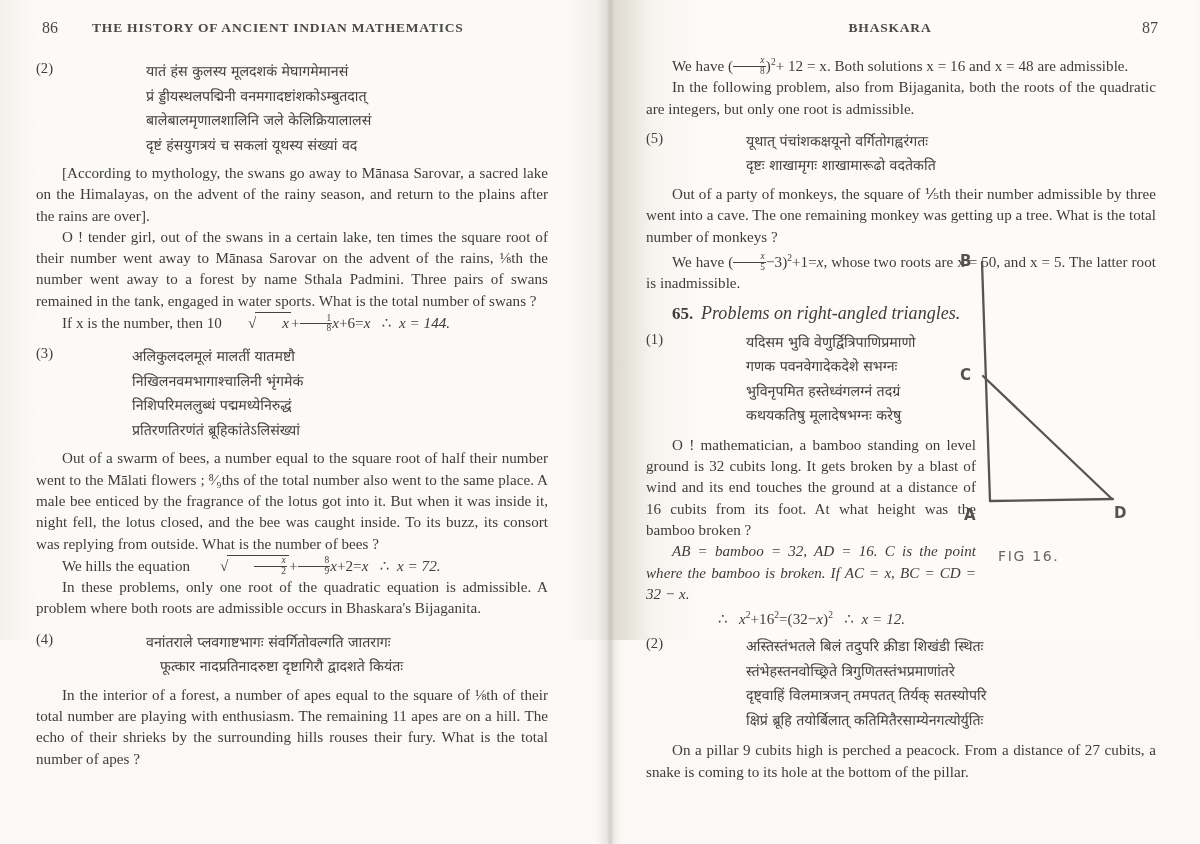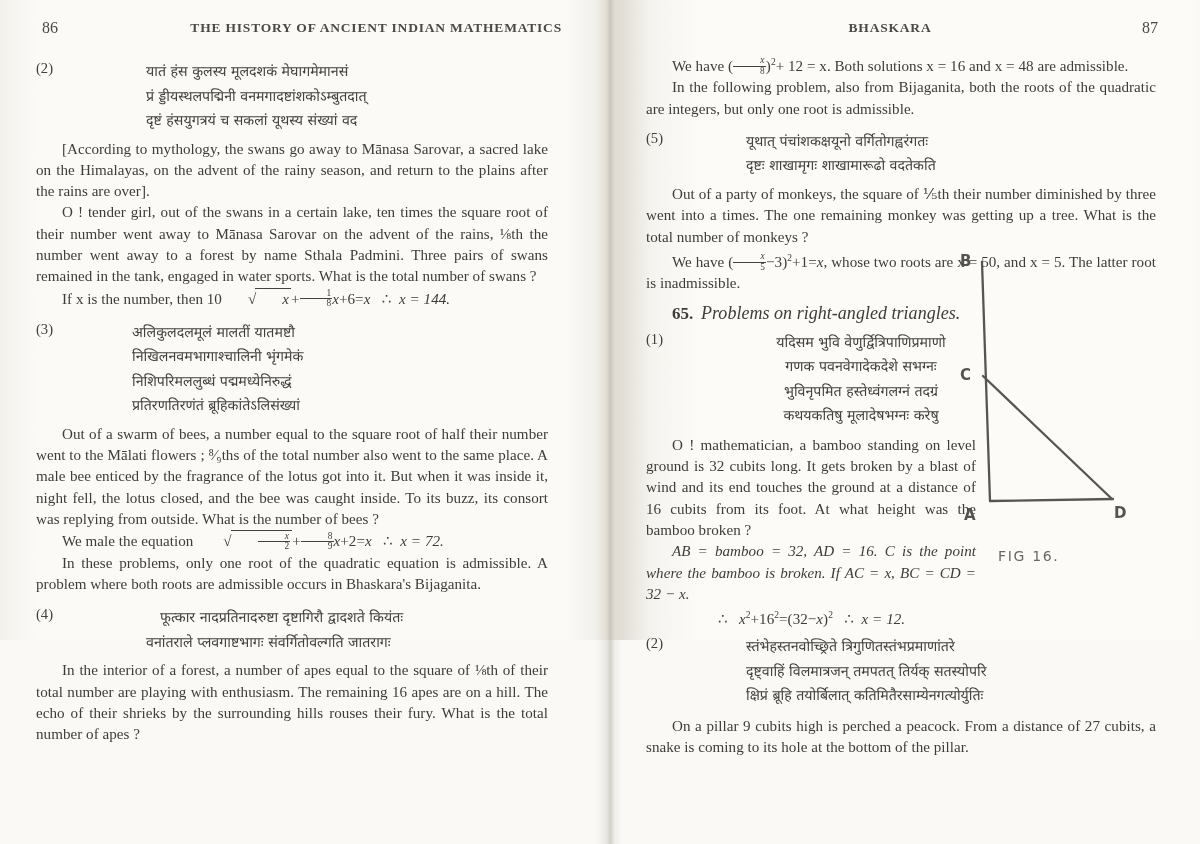--- a/index.html
+++ b/index.html
@@ -74,29 +74,30 @@
   .wrapfig{float:right;width:180px;height:290px;shape-outside:border-box;}
 </style>
 </head>
 <body>
 
 <div class="spread">
   <div class="grain"></div>
 
   <div class="page page-left">
     <div class="folio" style="left:42px;">86</div>
-    <div class="hdr" style="left:92px;width:470px;text-align:right;">THE HISTORY OF ANCIENT INDIAN MATHEMATICS</div>
+    <div class="hdr" style="left:92px;width:470px;text-align:left;">THE HISTORY OF ANCIENT INDIAN MATHEMATICS</div>
 
     <div class="col col-left">
 
       <div class="verse-block">
         <span class="vnum">(2)</span>
         <div class="vlines">
           <div class="verse">यातं हंस कुलस्य मूलदशकं मेघागमेमानसं</div>
           <div class="verse">प्रं ड्डीयस्थलपद्मिनी वनमगादष्टांशकोऽम्बुतदात्</div>
+          <div class="verse">बालेबालमृणालशालिनि जले केलिक्रियालालसं</div>
           <div class="verse">दृष्टं हंसयुगत्रयं च सकलां यूथस्य संख्यां वद</div>
         </div>
       </div>
 
       <p>[According to mythology, the swans go away to Mānasa Sarovar, a sacred lake on the Himalayas, on the advent of the rainy season, and return to the plains after the rains are over].</p>
       <p>O ! tender girl, out of the swans in a certain lake, ten times the square root of their number went away to Mānasa Sarovar on the advent of the rains, ⅛th the number went away to a forest by name Sthala Padmini. Three pairs of swans remained in the tank, engaged in water sports.  What is the total number of swans ?</p>
 
       <p class="noind" style="text-indent:26px;">
         <span>If x is the number, then 10</span><span class="sqrt">√<span class="rad m">x</span></span><span class="mr">+<span class="frac"><span class="num">1</span><span class="den">8</span></span><span class="m">x</span>+6=<span class="m">x</span></span>
         &nbsp;&nbsp;∴&nbsp;
@@ -109,37 +110,37 @@
           <div class="verse">अलिकुलदलमूलं मालतीं यातमष्टौ</div>
           <div class="verse">निखिलनवमभागाश्चालिनी भृंगमेकं</div>
           <div class="verse">निशिपरिमललुब्धं पद्ममध्येनिरुद्धं</div>
           <div class="verse">प्रतिरणतिरणंतं ब्रूहिकांतेऽलिसंख्यां</div>
         </div>
       </div>
 
       <p>Out of a swarm of bees, a number equal to the square root of half their number went to the Mālati flowers ; ⁸⁄₉ths of the total number also went to the same place.  A male bee enticed by the fragrance of the lotus got into it.  But when it was inside it, night fell, the lotus closed, and the bee was caught inside.  To its buzz, its consort was replying from outside.  What is the number of bees ?</p>
 
       <p class="noind" style="text-indent:26px;">
-        <span>We male the equation</span>
+        <span>We hills the equation</span>
         <span class="sqrt">√<span class="rad"><span class="frac"><span class="num m">x</span><span class="den">2</span></span></span></span><span class="mr">+<span class="frac"><span class="num">8</span><span class="den">9</span></span><span class="m">x</span>+2=<span class="m">x</span></span>
         &nbsp;&nbsp;∴&nbsp;
         <span class="m">x = 72.</span>
       </p>
 
       <p>In these problems, only one root of the quadratic equation is admissible.  A problem where both roots are admissible occurs in Bhaskara's Bijaganita.</p>
 
       <div class="verse-block" style="margin-top:10px;">
         <span class="vnum">(4)</span>
         <div class="vlines">
+          <div class="verse">वनांतराले प्लवगाष्टभागः संवर्गितोवल्गति जातरागः</div>
           <div class="verse" style="margin-left:14px;">फूत्कार नादप्रतिनादरुष्टा दृष्टागिरौ द्वादशते कियंतः</div>
-          <div class="verse">वनांतराले प्लवगाष्टभागः संवर्गितोवल्गति जातरागः</div>
-        </div>
-      </div>
-
-      <p>In the interior of a forest, a number of apes equal to the square of ⅛th of their total number are playing with enthusiasm.  The remaining 16 apes are on a hill.  The echo of their shrieks by the surrounding hills rouses their fury.  What is the total number of apes ?</p>
+        </div>
+      </div>
+
+      <p>In the interior of a forest, a number of apes equal to the square of ⅛th of their total number are playing with enthusiasm.  The remaining 11 apes are on a hill.  The echo of their shrieks by the surrounding hills rouses their fury.  What is the total number of apes ?</p>
     </div>
   </div>
 
   <div class="page page-right">
     <div class="hdr" style="left:40px;width:500px;text-align:center;">BHASKARA</div>
     <div class="folio" style="right:42px;">87</div>
 
     <div class="col col-right">
 
       <p>
@@ -150,37 +151,37 @@
       <p>In the following problem, also from Bijaganita, both the roots of the quadratic are integers, but only one root is admissible.</p>
 
       <div class="verse-block" style="margin-top:9px;">
         <span class="vnum">(5)</span>
         <div class="vlines" style="margin-left:100px;">
           <div class="verse">यूथात् पंचांशकक्षयूनो वर्गितोगह्वरंगतः</div>
           <div class="verse">दृष्टः शाखामृगः शाखामारूढो वदतेकति</div>
         </div>
       </div>
 
-      <p>Out of a party of monkeys, the square of ⅕th their number diminished by three went into a times.  The one remaining monkey was getting up a tree.  What is the total number of monkeys ?</p>
+      <p>Out of a party of monkeys, the square of ⅕th their number admissible by three went into a cave.  The one remaining monkey was getting up a tree.  What is the total number of monkeys ?</p>
 
       <p>
         <span>We have</span>
         <span class="mr">(<span class="frac"><span class="num m">x</span><span class="den">5</span></span>−3)<sup>2</sup>+1=<span class="m">x</span></span><span>, whose two roots are x = 50, and x = 5.  The latter root is inadmissible.</span>
       </p>
 
       <div class="wrapfig"></div>
 
       <p class="noind" style="text-indent:26px;margin-top:9px;">
         <span class="secnum">65.</span>
         &nbsp;<span class="seclabel">Problems on right-angled triangles.</span>
       </p>
 
       <div class="verse-block" style="margin-top:4px;">
         <span class="vnum">(1)</span>
-        <div class="vlines" style="margin-left:100px;text-align:center;">
+        <div class="vlines" style="margin-left:100px;">
           <div class="verse">यदिसम भुवि वेणुर्द्वित्रिपाणिप्रमाणो</div>
           <div class="verse">गणक पवनवेगादेकदेशे सभग्नः</div>
           <div class="verse">भुविनृपमित हस्तेध्वंगलग्नं तदग्रं</div>
           <div class="verse">कथयकतिषु मूलादेषभग्नः करेषु</div>
         </div>
       </div>
 
       <p style="margin-top:7px;">O ! mathematician, a bamboo standing on level ground is 32 cubits long.  It gets broken by a blast of wind and its end touches the ground at a distance of 16 cubits from its foot.  At what height was the bamboo broken ?</p>
 
       <p>
@@ -188,20 +189,21 @@
       </p>
 
       <p class="noind" style="text-indent:72px;">
         ∴&nbsp;&nbsp;&nbsp;<span class="mr"><span class="m">x</span><sup>2</sup>+16<sup>2</sup>=(32−<span class="m">x</span>)<sup>2</sup></span>
         &nbsp;&nbsp;∴&nbsp;&nbsp;<span class="m">x = 12.</span>
       </p>
 
       <div class="verse-block" style="margin-top:4px;">
         <span class="vnum">(2)</span>
         <div class="vlines" style="margin-left:100px;">
+          <div class="verse">अस्तिस्तंभतले बिलं तदुपरि क्रीडा शिखंडी स्थितः</div>
           <div class="verse">स्तंभेहस्तनवोच्छ्रिते त्रिगुणितस्तंभप्रमाणांतरे</div>
           <div class="verse">दृष्ट्वाहिं विलमात्रजन् तमपतत् तिर्यक् सतस्योपरि</div>
           <div class="verse">क्षिप्रं ब्रूहि तयोर्बिलात् कतिमितैरसाम्येनगत्योर्युतिः</div>
         </div>
       </div>
 
       <p style="margin-top:8px;">On a pillar 9 cubits high is perched a peacock.  From a distance of 27 cubits, a snake is coming to its hole at the bottom of the pillar.</p>
     </div>
 
     <div class="figwrap">

